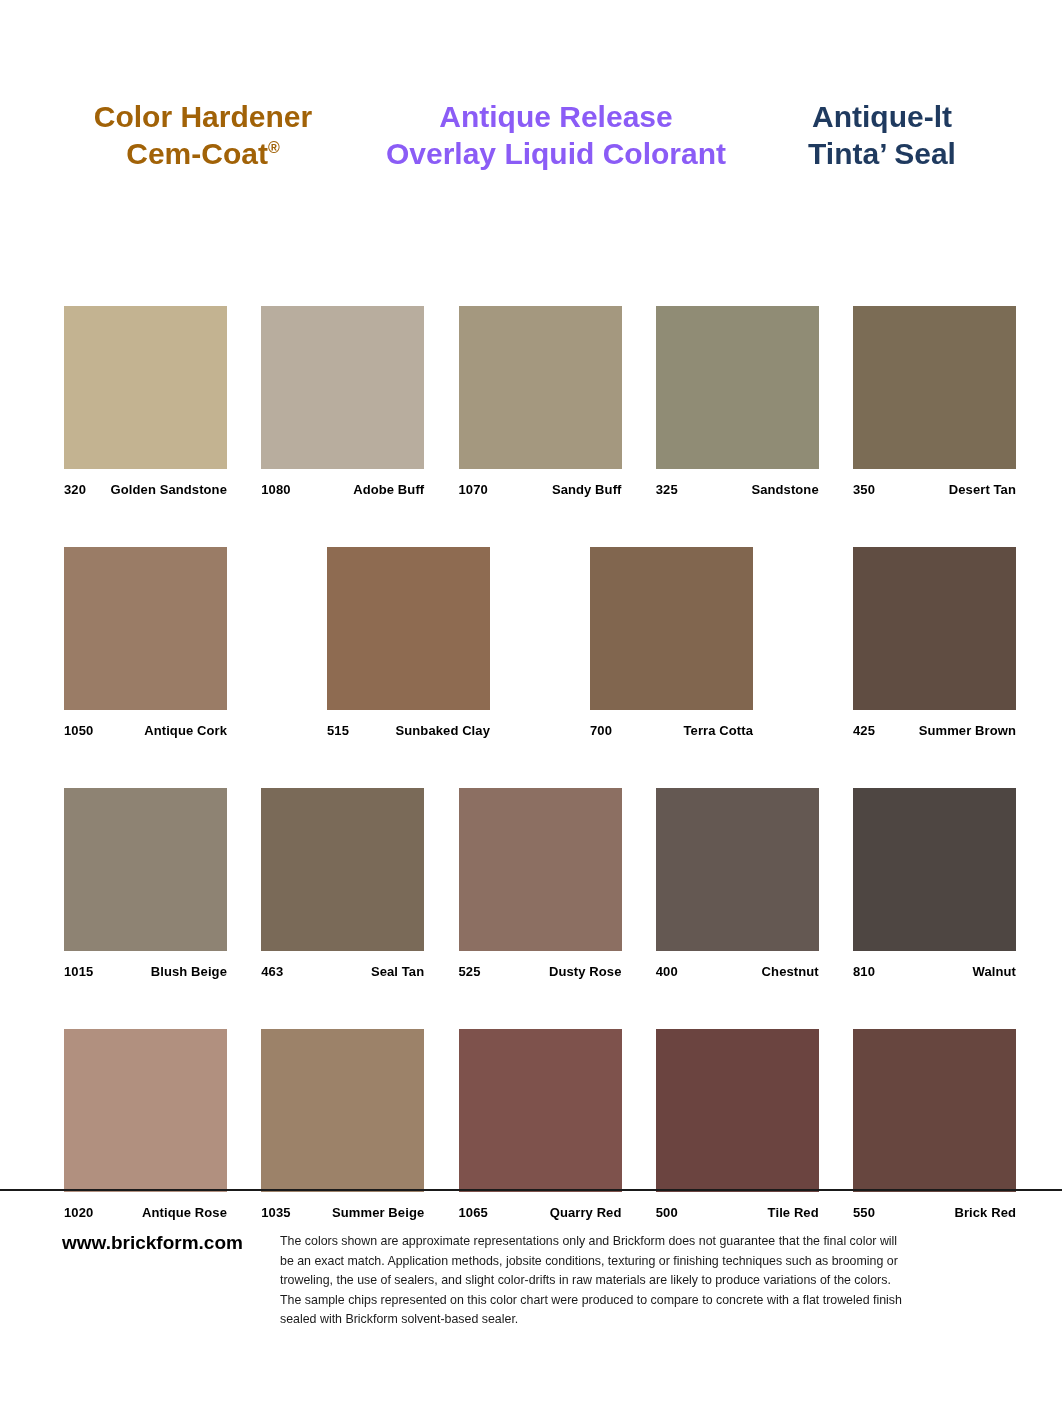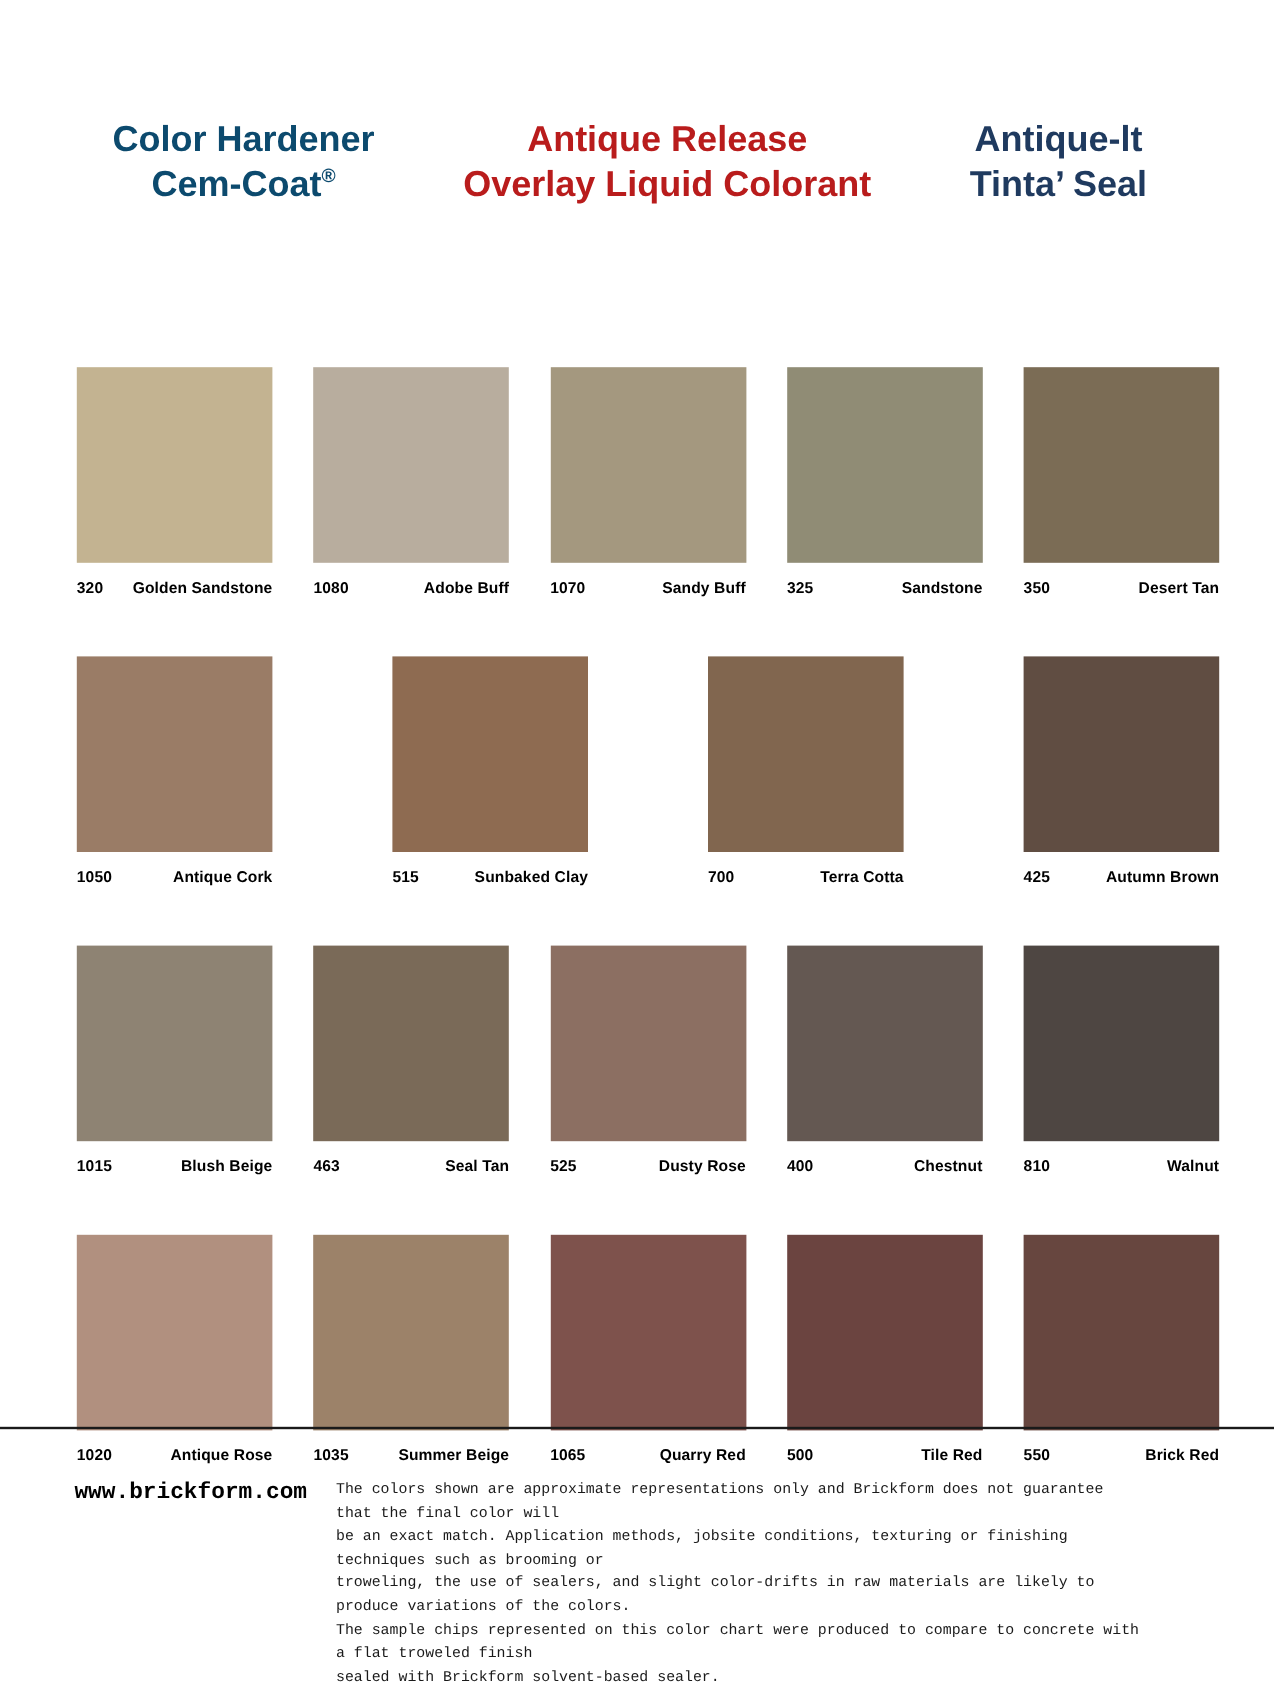--- a/index.html
+++ b/index.html
@@ -83,21 +83,20 @@
     width: 1062px;
     height: 2px;
     background: #1a1a1a;
   }
   .footer {
     position: absolute;
     left: 0;
     top: 1232px;
     width: 1062px;
     display: flex;
-    font-family: Liberation Mono, monospace;
   }
   .site {
     width: 280px;
     padding-left: 62px;
     box-sizing: border-box;
     font-size: 19px;
     font-weight: bold;
     white-space: nowrap;
   }
   .disclaimer {
@@ -105,25 +104,25 @@
     font-size: 12.4px;
     line-height: 1.58;
     color: #1a1a1a;
   }
   .disclaimer p { margin: 0; }
 </style>
 </head>
 <body>
 
 <div class="header">
-  <div class="header-col hc-1" style="color: #0c4a6e;">
+  <div class="header-col hc-1" style="color: #a16207;">
     <span class="line1">Color Hardener</span>
     <span class="line2"><span>Cem-Coat</span><span class="reg">®</span></span>
   </div>
-  <div class="header-col hc-2" style="color: #b91c1c;">
+  <div class="header-col hc-2" style="color: #8b5cf6;">
     <span class="line1">Antique Release</span>
     <span class="line2">Overlay Liquid Colorant</span>
   </div>
   <div class="header-col hc-3" style="color: rgb(31, 58, 95);">
     <span class="line1">Antique-lt</span>
     <span class="line2">Tinta’ Seal</span>
   </div>
 </div>
 
 <div class="grid">
@@ -184,21 +183,21 @@
       <span class="chip" style="background-color: rgb(129, 102, 79);"></span>
       <div class="cell-label">
         <span class="code">700</span>
         <span class="name">Terra Cotta</span>
       </div>
     </div>
     <div class="cell">
       <span class="chip" style="background-color: rgb(96, 77, 66);"></span>
       <div class="cell-label">
         <span class="code">425</span>
-        <span class="name">Autumn Brown</span>
+        <span class="name">Summer Brown</span>
       </div>
     </div>
   </div>
 
   <div class="grid-row">
     <div class="cell">
       <span class="chip" style="background-color: rgb(142, 131, 115);"></span>
       <div class="cell-label">
         <span class="code">1015</span>
         <span class="name">Blush Beige</span>

